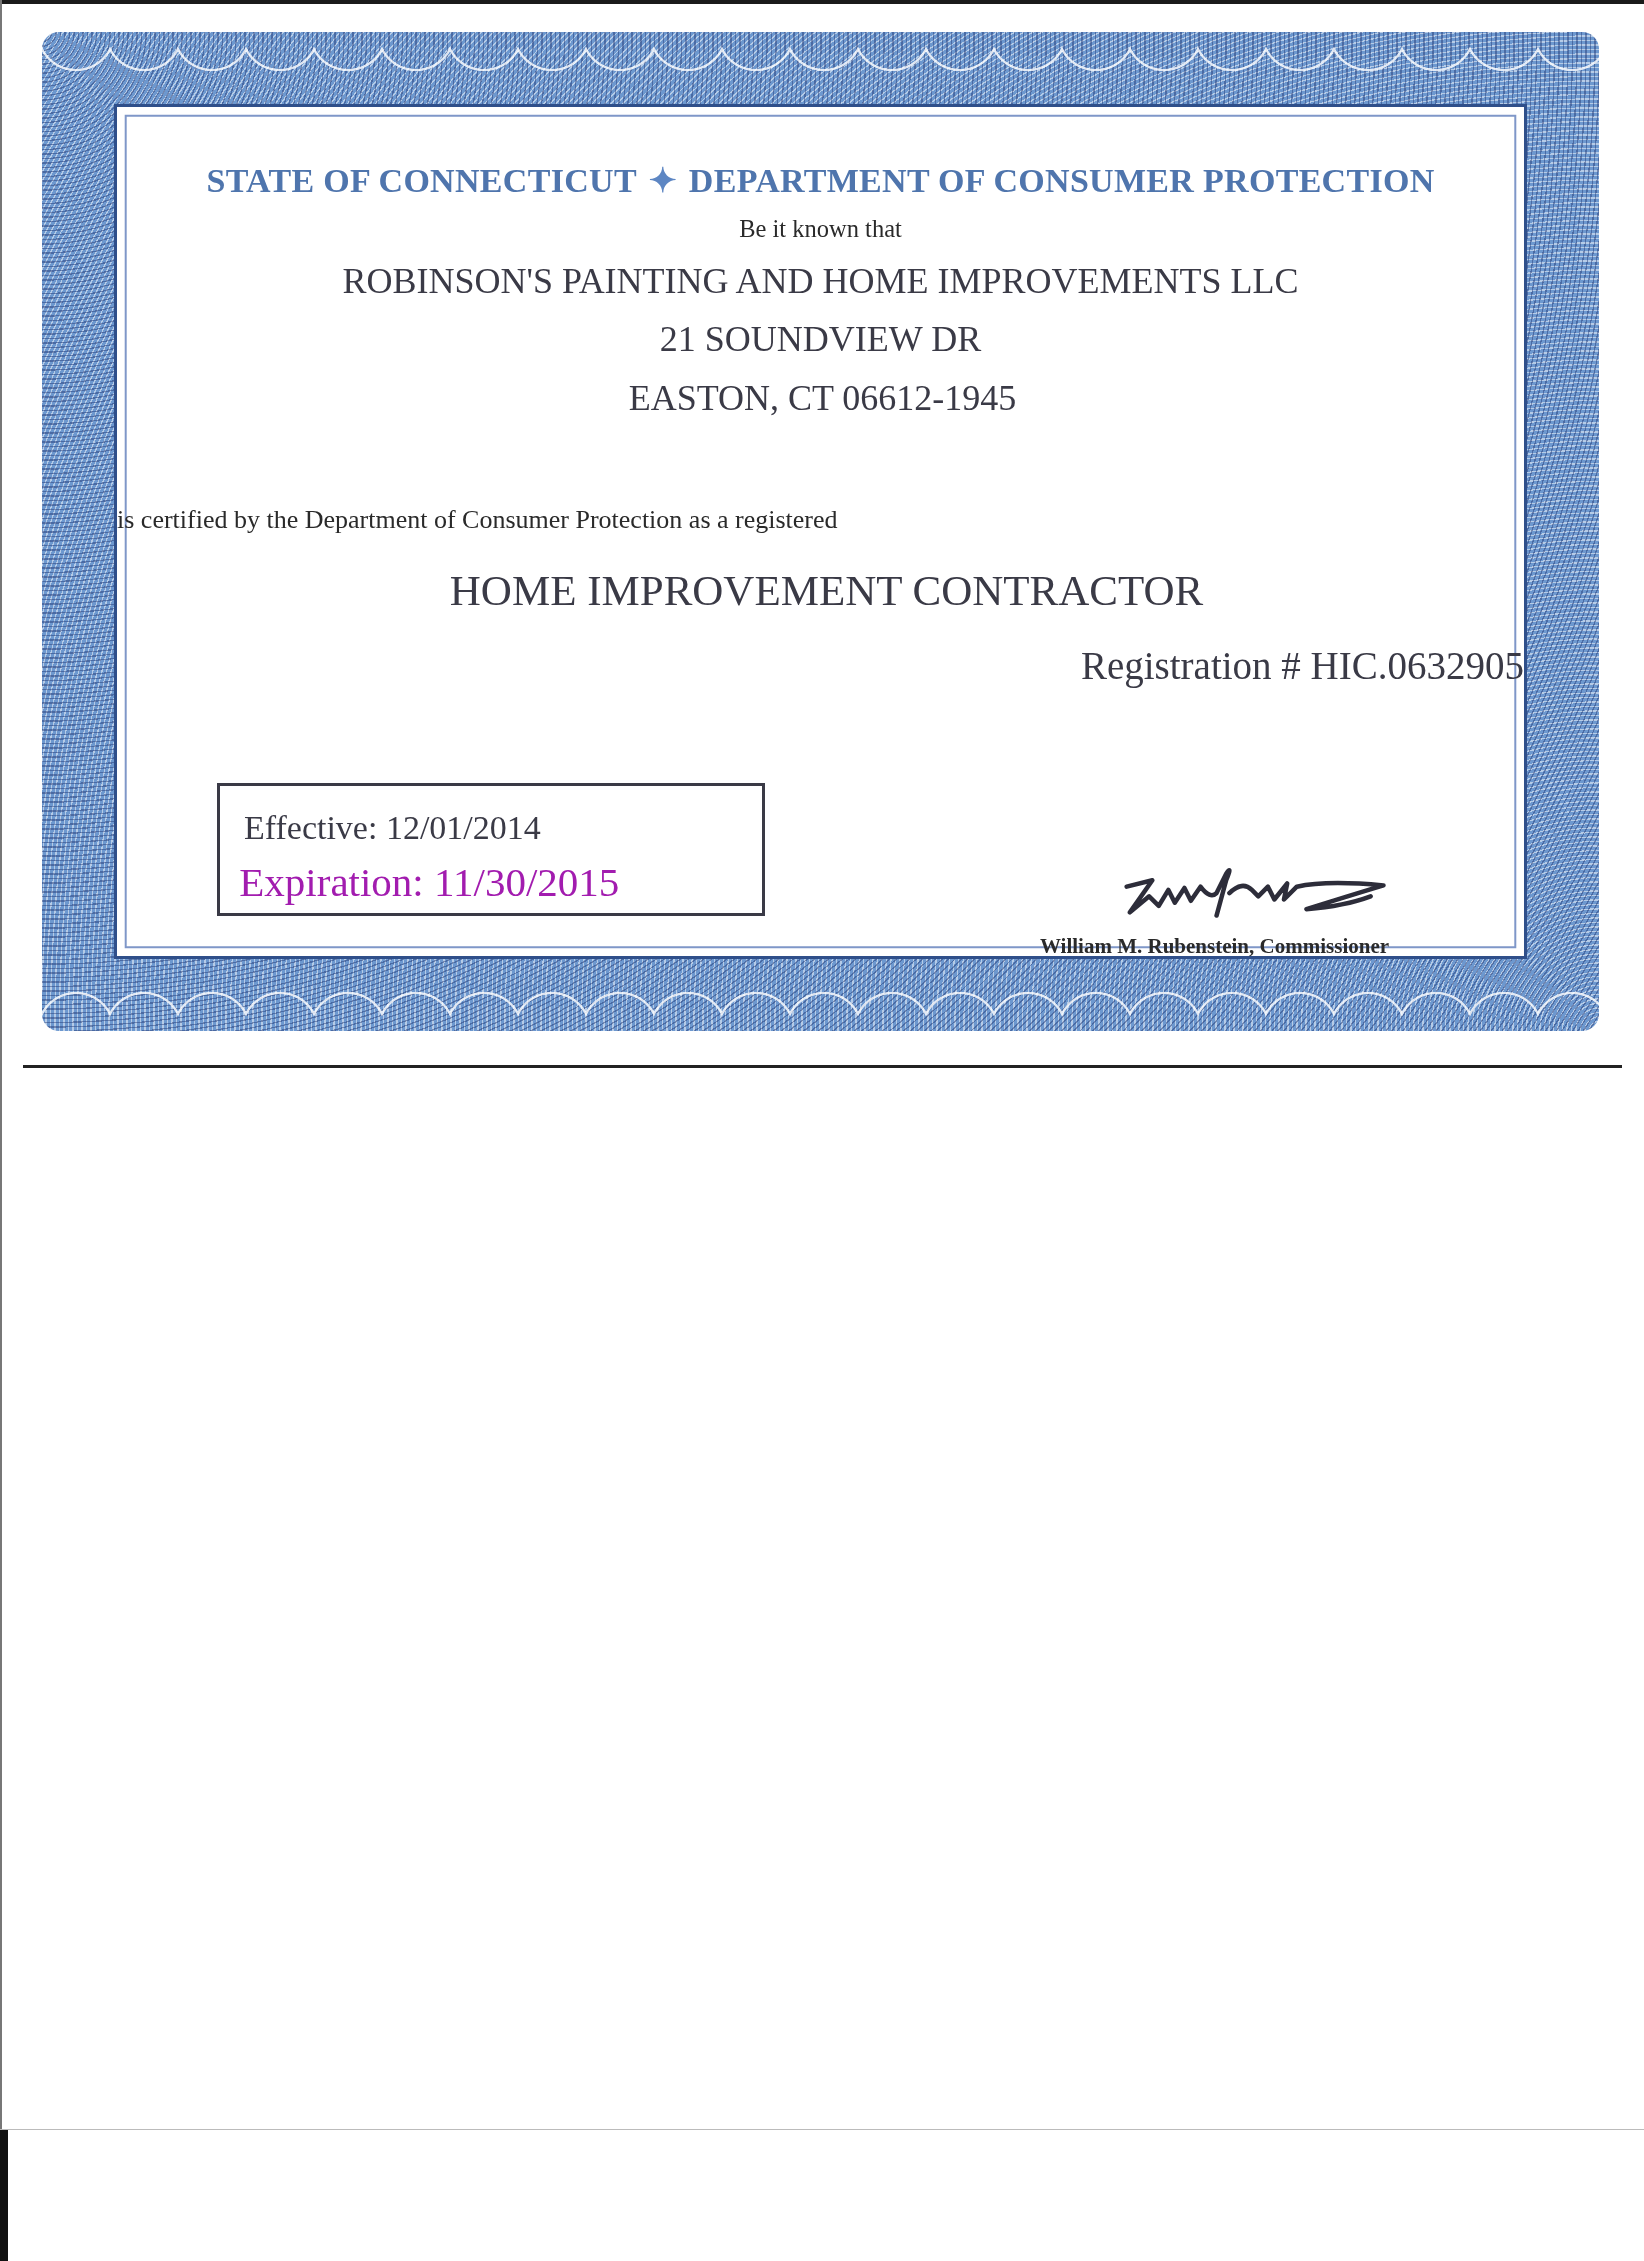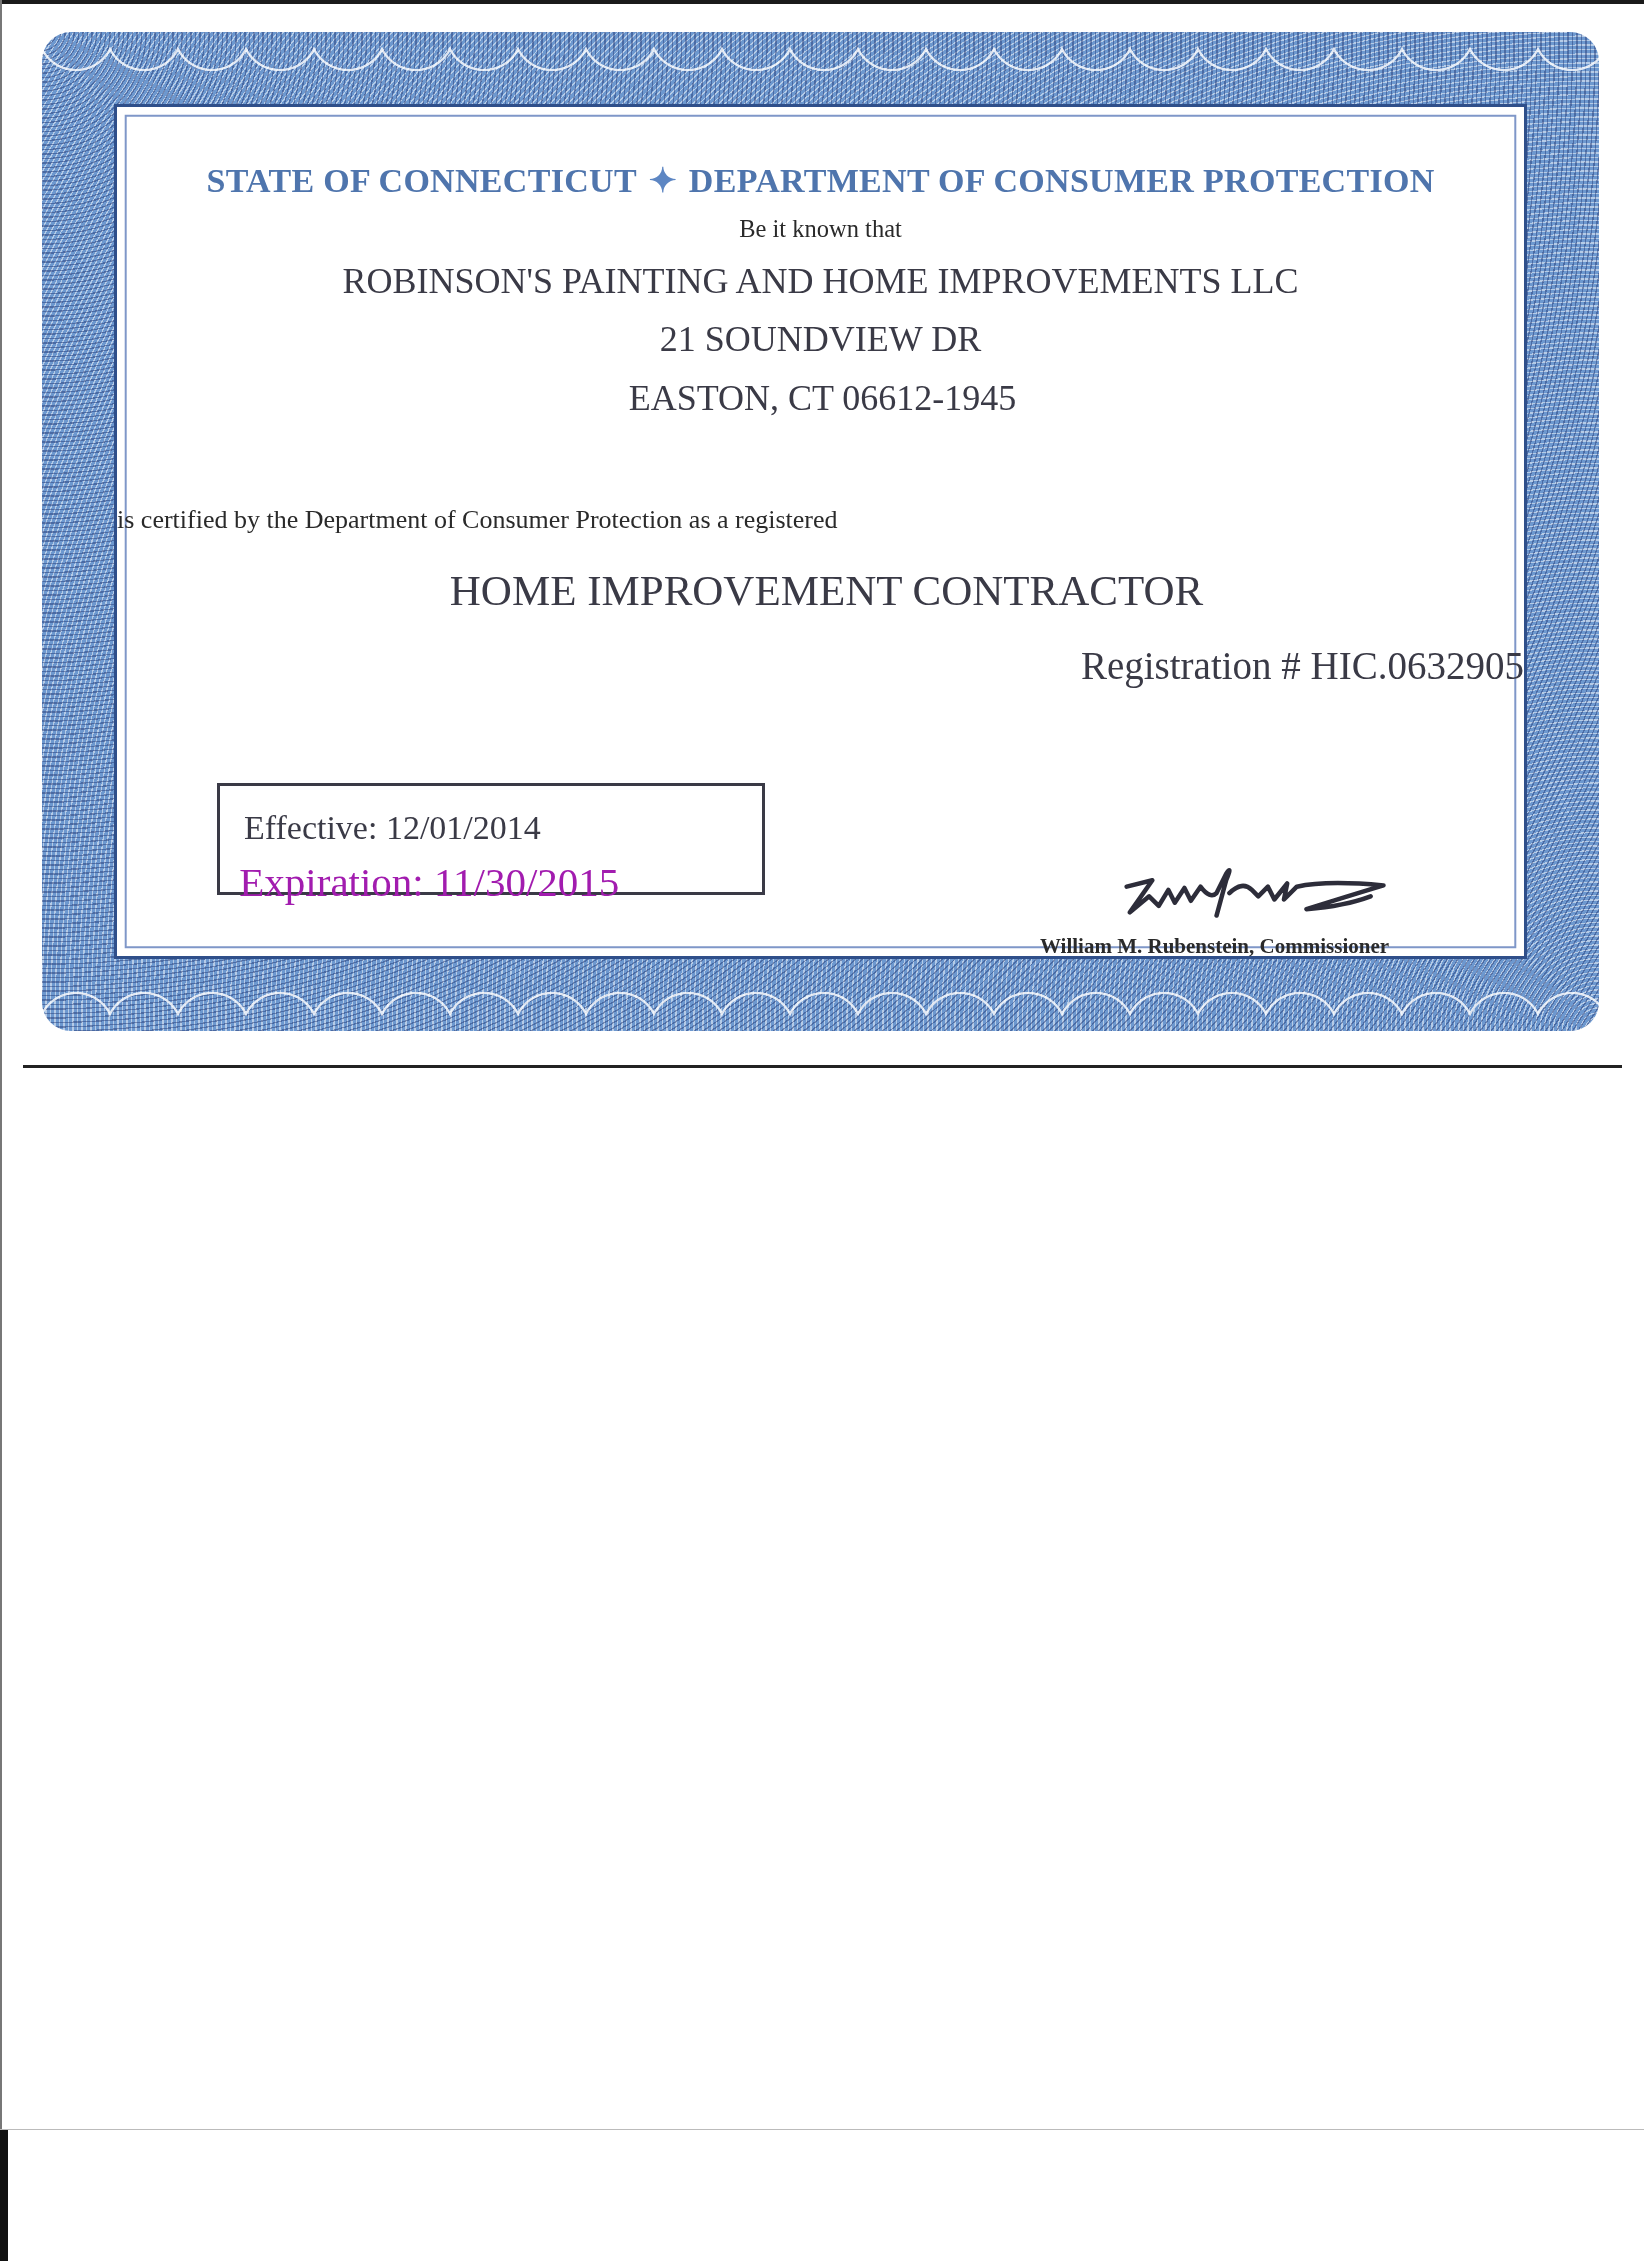--- a/index.html
+++ b/index.html
@@ -9,21 +9,21 @@
     font-family: "Liberation Serif", "DejaVu Serif", serif;
   }
   .scan-top-edge { position: absolute; left: 0; top: 0; width: 1644px; height: 3.9px; background: #1a1a1a; }
   .scan-left-edge { position: absolute; left: 0; top: 0; width: 1.9px; height: 2261px; background: #777; }
   .scan-bottom-left { position: absolute; left: 0; top: 2130px; width: 7.7px; height: 132px; background: #111; }
   .scan-bottom-line { position: absolute; left: 0; top: 2129px; width: 1644px; height: 1.3px; background: #bbb; }
   .tear-line { position: absolute; left: 22.6px; top: 1065px; width: 1599px; height: 3.2px; background: #222; }
 
   .certificate {
     position: absolute; left: 42px; top: 32px; width: 1557px; height: 999px;
-    border-radius: 29px;
+    border-radius: 17px;
     background:
       repeating-radial-gradient(circle at 0 0, rgba(30,50,110,0.45) 0 1.3px, transparent 1.3px 4.5px),
       repeating-radial-gradient(circle at 100% 100%, rgba(255,255,255,0.5) 0 1.3px, transparent 1.3px 4.5px),
       #6d98cf;
   }
   .certificate::before {
     content: ""; position: absolute; inset: 0; border-radius: 17px;
     background:
       radial-gradient(circle at 50% 0, transparent 48%, rgba(255,255,255,0.8) 49% 51%, transparent 52%) 0 0 / 68px 68px repeat-x,
       radial-gradient(circle at 50% 100%, transparent 48%, rgba(255,255,255,0.8) 49% 51%, transparent 52%) 0 100% / 68px 68px repeat-x;
@@ -42,21 +42,21 @@
   .diamond { color: #5d86c3; margin: 0 11.6px; }
   .be-it-known { position: absolute; left: 0; right: 0; top: 108px; text-align: center; font-size: 24.5px; color: #2a2a2a; }
   .business-name { position: absolute; left: 0; right: 0; top: 153px; text-align: center; font-size: 36px; color: #3a3a46; }
   .address-line1 { position: absolute; left: 0; right: 0; top: 211px; text-align: center; font-size: 36px; color: #3a3a46; }
   .address-line2 { position: absolute; left: 4px; right: 0; top: 270px; text-align: center; font-size: 36px; color: #3a3a46; }
   .certified-line { position: absolute; left: 0; right: 0; top: 398px; text-align: left; font-size: 26px; color: #2a2a2a; }
   .license-type { position: absolute; left: 12px; right: 0; top: 459px; text-align: center; font-size: 43px; color: #3a3a46; }
   .registration { position: absolute; left: 0; right: 0; top: 536px; text-align: right; font-size: 39px; color: #3a3a46; }
 
   .dates-box {
-    position: absolute; left: 100px; top: 676px; width: 548px; height: 112px;
+    position: absolute; left: 100px; top: 676px; width: 548px; height: 133px;
     border: 3.2px solid #3a3a46; background: #fff; box-sizing: border-box;
   }
   .effective { position: absolute; left: 24px; top: 22.6px; font-size: 34px; color: #3a3a46; }
   .expiration { position: absolute; left: 19.3px; top: 72px; font-size: 41px; color: #a21caf; }
 
   .signature { position: absolute; left: 996px; top: 754px; width: 297px; height: 61px; }
   .signer-name { position: absolute; left: 923px; top: 827px; font-size: 21px; font-weight: bold; color: #2a2a2a; }
 </style>
 </head>
 <body>

